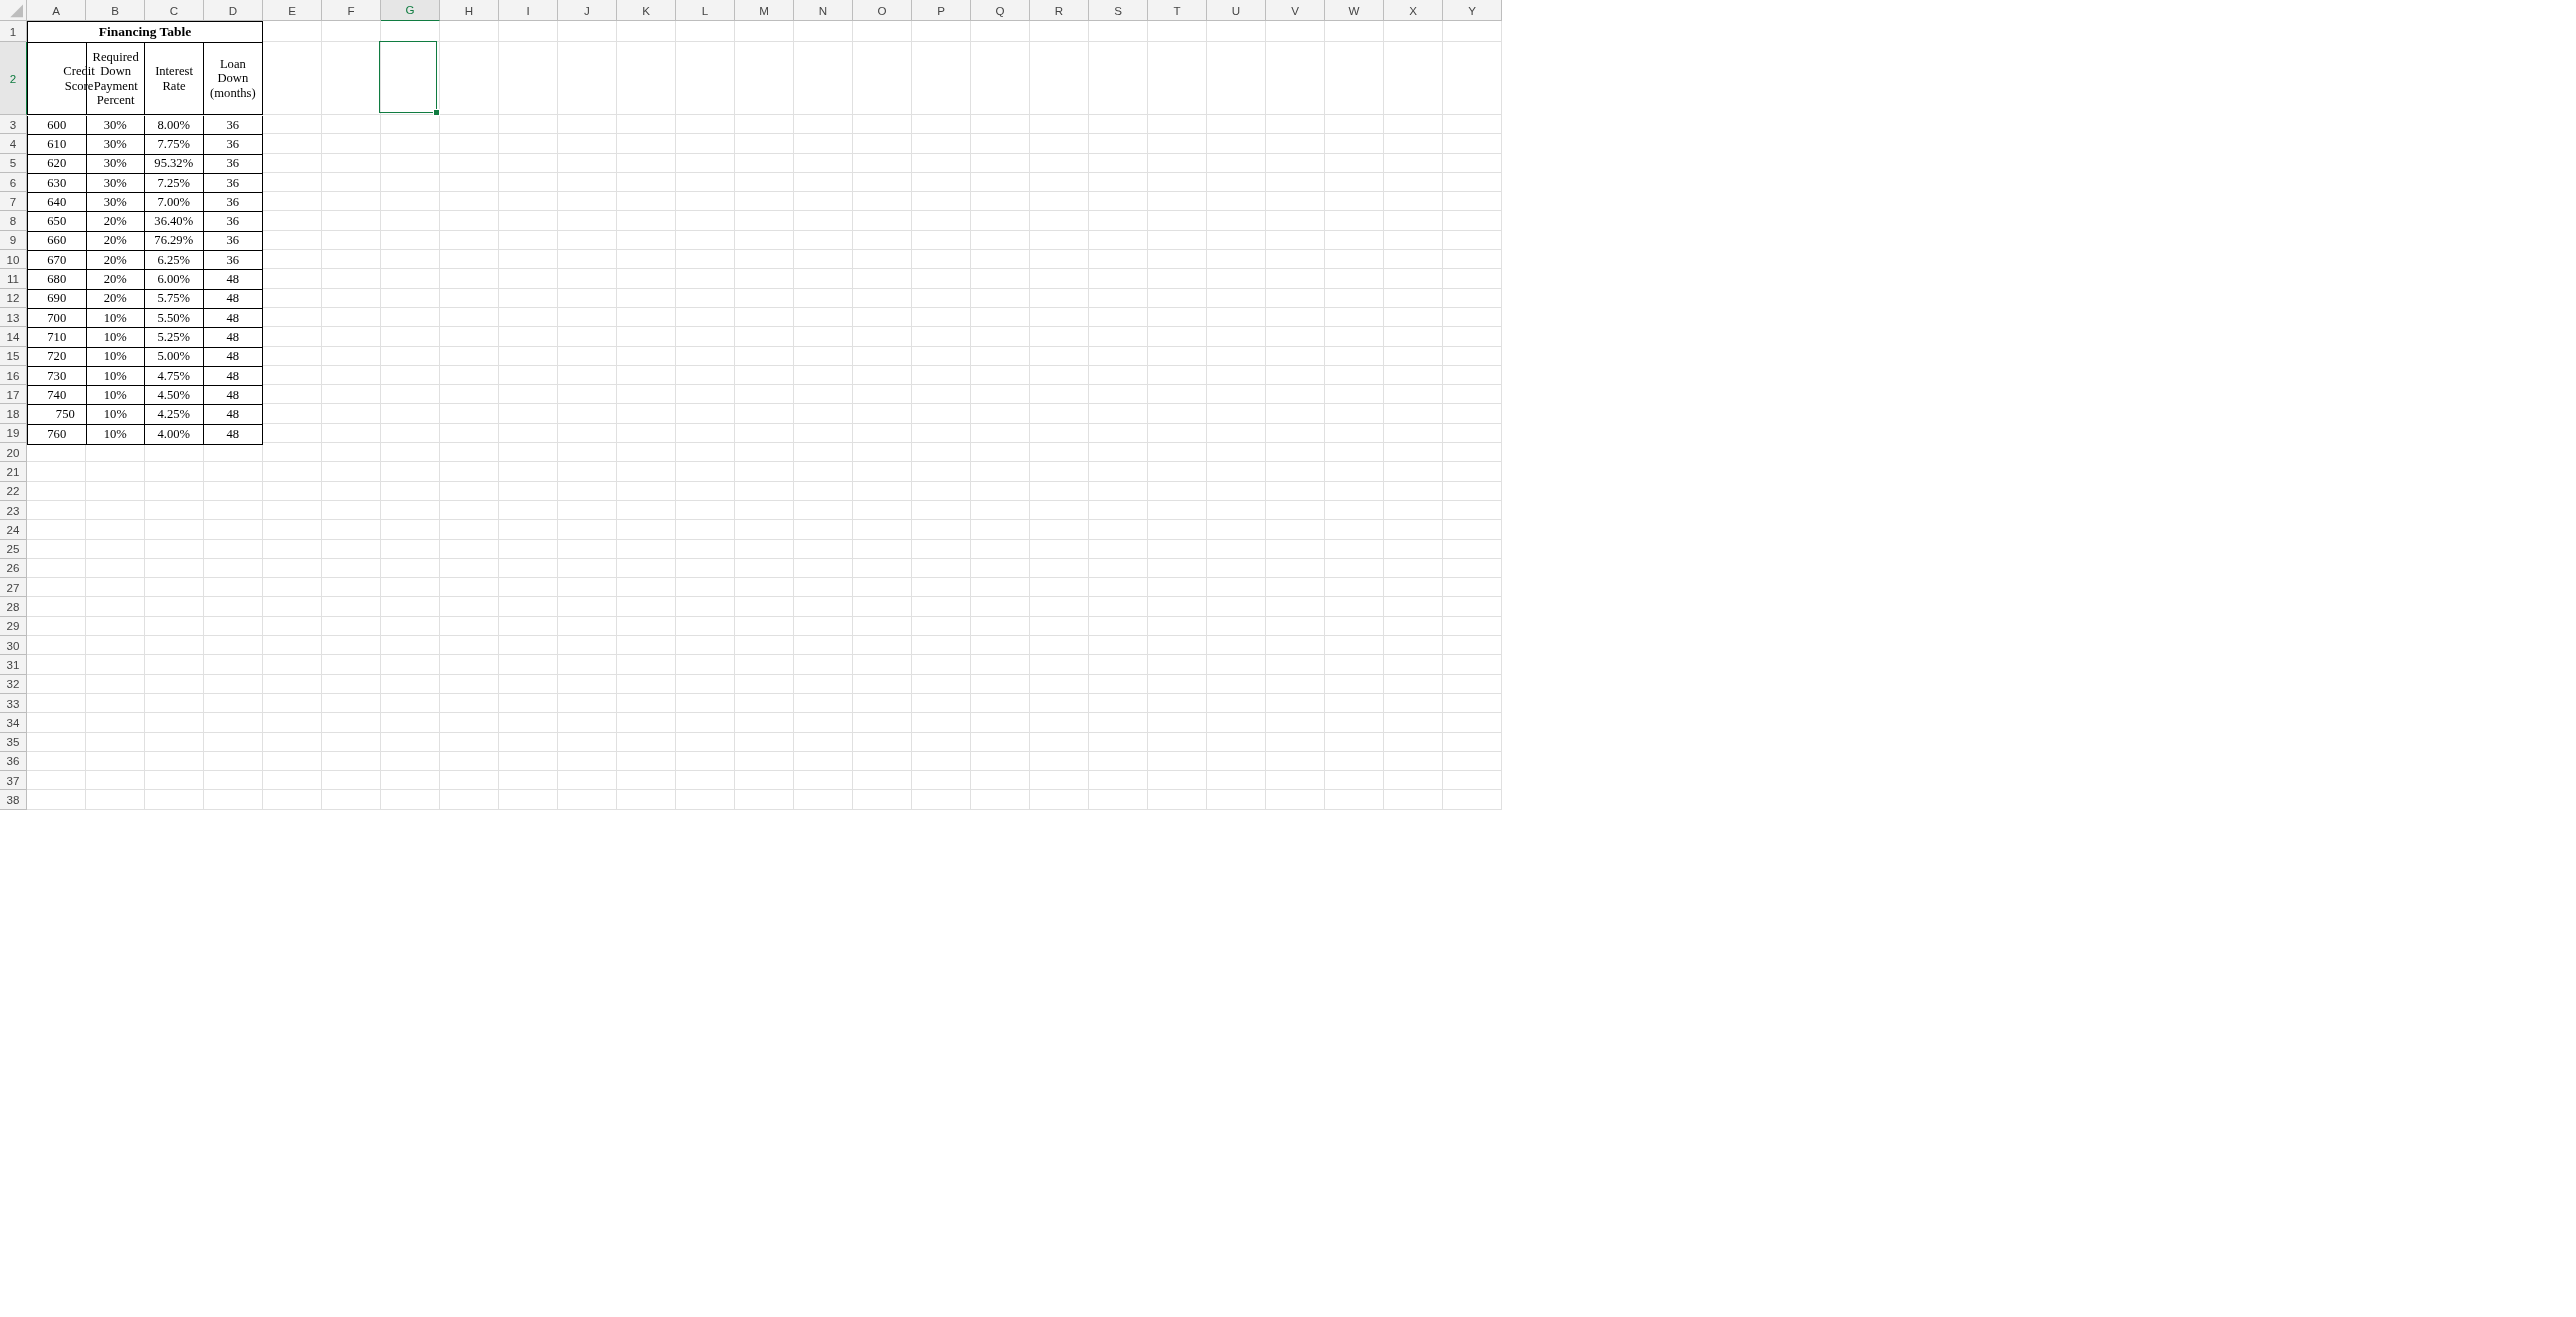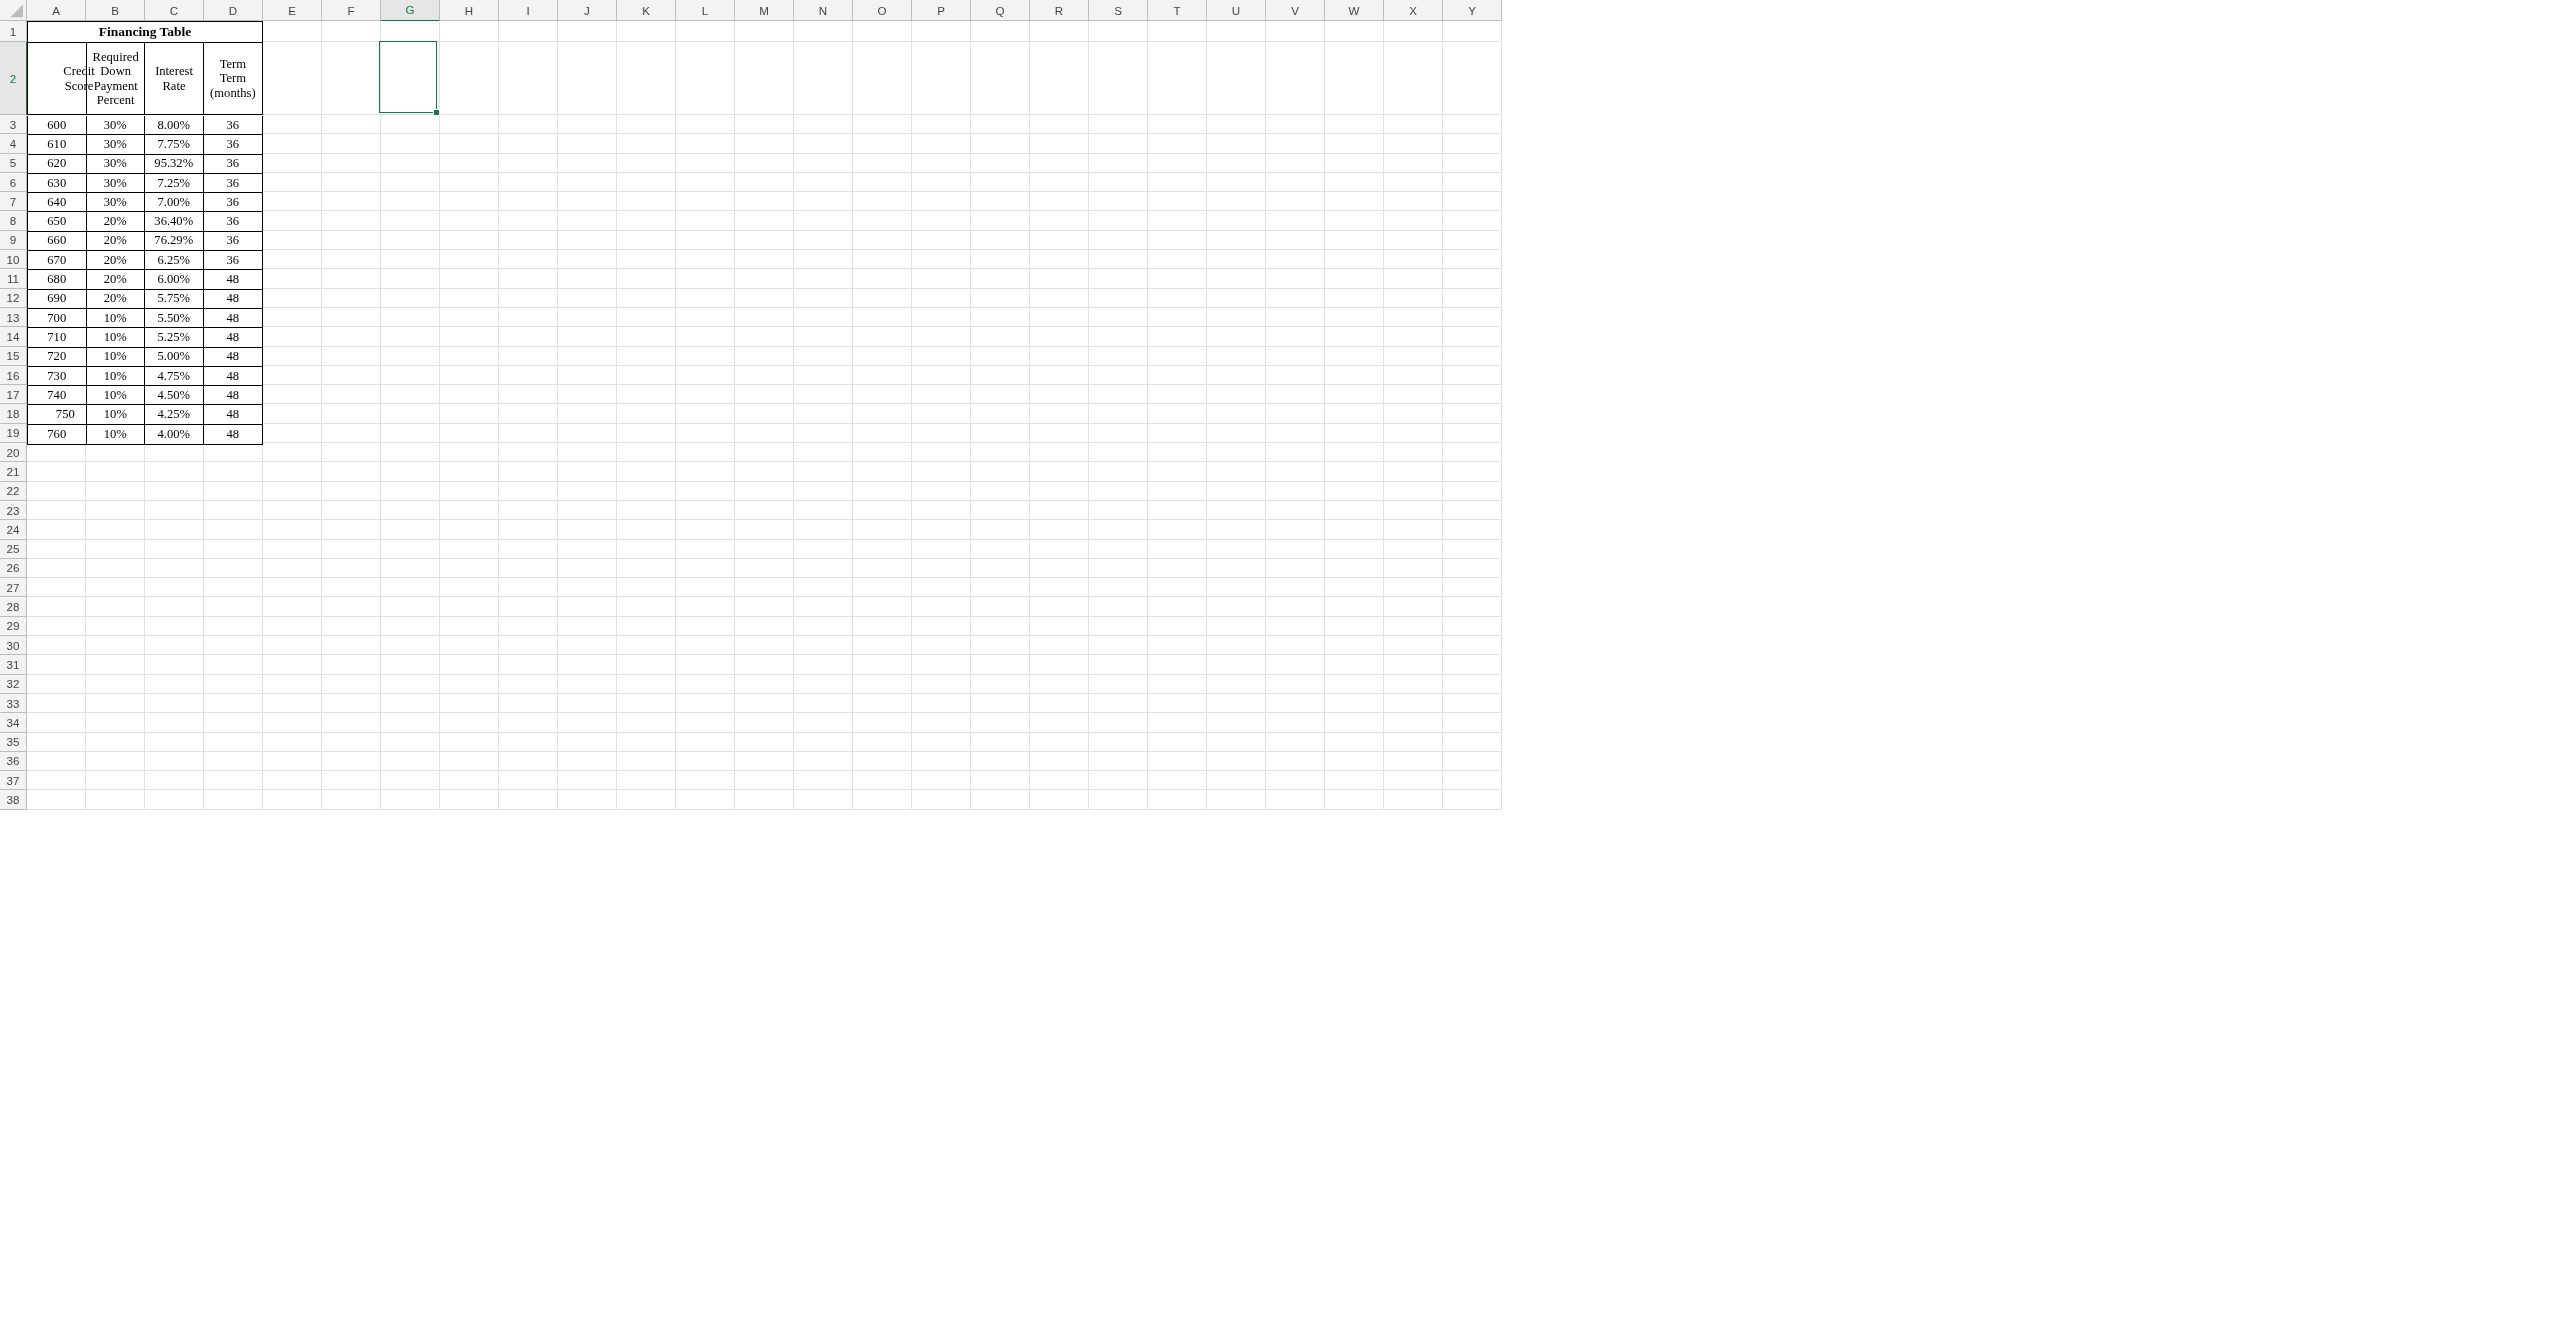--- a/index.html
+++ b/index.html
@@ -1284,21 +1284,21 @@
   <div class="content-overlay" id="content-overlay">
 
     <div class="financing-title">
       <span>Financing Table</span>
     </div>
 
     <div class="financing-head-row" id="financing-head">
         <div class="financing-head-cell" style="width: 59px; padding-left: 47px;">Credit Score</div>
         <div class="financing-head-cell" style="width: 59px;">Required Down Payment Percent</div>
         <div class="financing-head-cell" style="width: 59px;">Interest Rate</div>
-        <div class="financing-head-cell" style="width: 59px;">Term Term (months)</div>
+        <div class="financing-head-cell" style="width: 59px;">Loan Down (months)</div>
       </div>
 
     <div class="financing-body" id="financing-body">
         <div class="financing-body-row">
           <div class="financing-body-cell" style="width: 59px;">600</div>
           <div class="financing-body-cell" style="width: 59px;">30%</div>
           <div class="financing-body-cell" style="width: 59px;">8.00%</div>
           <div class="financing-body-cell" style="width: 59px;">36</div>
         </div>
         <div class="financing-body-row">

